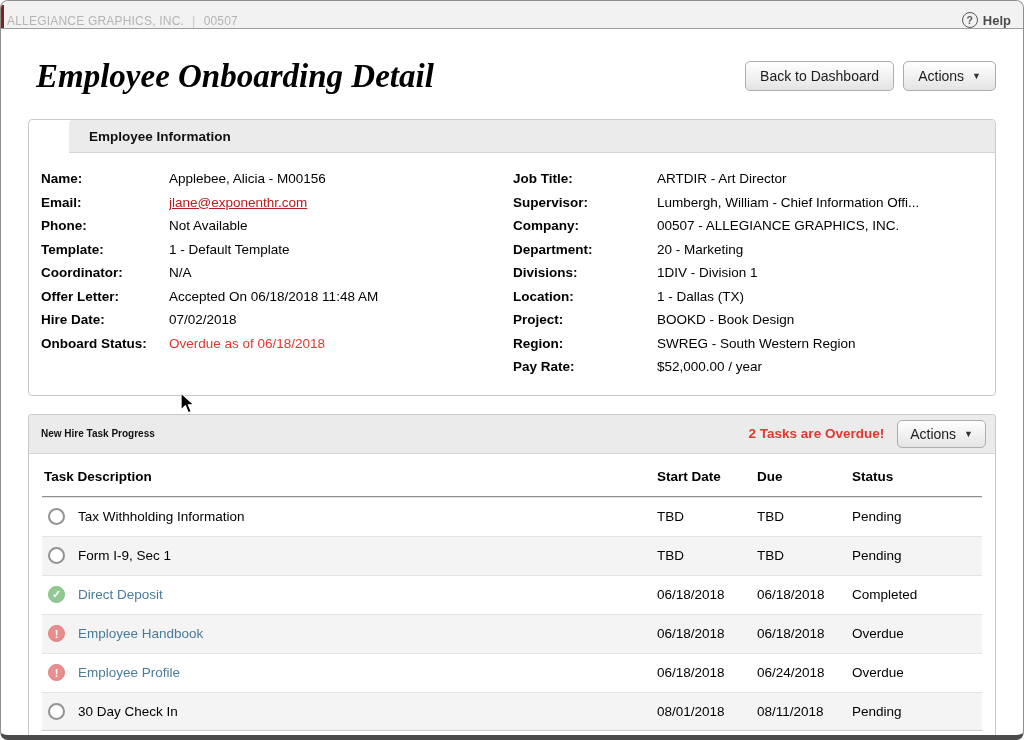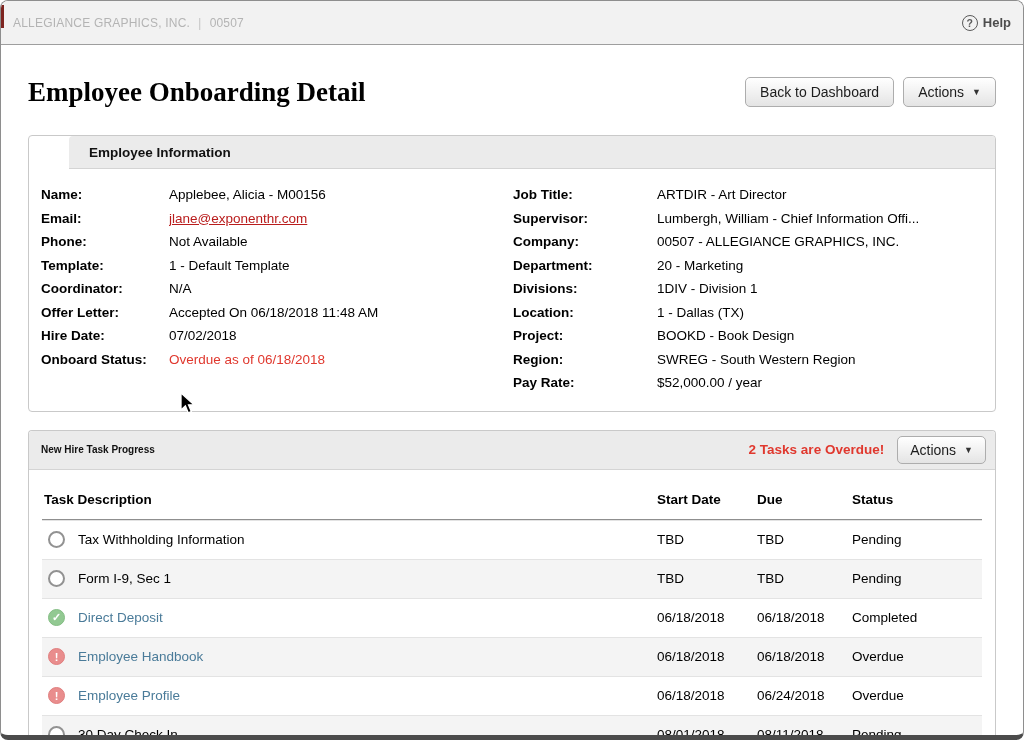--- a/index.html
+++ b/index.html
@@ -11,41 +11,41 @@
     border:1px solid #8e8e8e; border-bottom:5px solid #4b4b4b;
     border-radius:8px; overflow:hidden; background:#fff;
   }
   .red-accent {
     position:absolute; left:0; top:4px; width:3px; height:23px;
     background:#7d2420; z-index:5;
   }
 
   
   .topbar {
-    height:44px; background:#f2f2f2; border-bottom:1px solid #9e9e9e;
-    display:flex; align-items:center; padding:0 12px 0 12px;
+    height:28px; background:#f2f2f2; border-bottom:1px solid #9e9e9e;
+    display:flex; align-items:flex-end; padding:0 12px 0 6px;
   }
   .topbar-left { display:flex; align-items:center; gap:8px; flex:1;
     color:#b4b4b4; font-size:12px; letter-spacing:.2px; }
   .topbar-sep { color:#c8c8c8; font-size:13px; }
   .help-btn { display:flex; align-items:center; gap:5px; color:#4d4d4d;
     font-size:13px; font-weight:bold; cursor:pointer; }
   .help-icon {
     width:16px; height:16px; border:1.5px solid #5a5a5a; border-radius:50%;
     display:flex; align-items:center; justify-content:center;
     font-size:10.5px; font-weight:bold; color:#5a5a5a;
   }
 
   .main { padding:0 27px; }
 
   
   .title-row { display:flex; justify-content:space-between; align-items:center;
     margin-top:26px; height:42px; margin-bottom:22px; }
-  h1 { margin:0; font-family:"Liberation Serif", serif; font-weight:bold;
-    font-size:27px; color:#000; }
+  h1 { margin:8px; font-family:"Liberation Serif", serif; font-weight:bold;
+    font-size:33px; color:#000;font-style:italic; }
   .btn-group { display:flex; gap:9px; }
   .btn {
     border:1px solid #adadad; border-radius:5px;
     background:linear-gradient(#ffffff,#e4e4e4);
     font-size:14px; color:#1c1c1c; padding:6px 14px;
     font-family:"Liberation Sans", sans-serif; cursor:pointer;
     display:flex; align-items:center; gap:8px; white-space:nowrap;
   }
   .caret { font-size:9px; color:#333; }
 
@@ -74,21 +74,21 @@
     border-radius:4px 4px 0 0; }
   .tasks-header { background:#ebebeb; border-bottom:1px solid #d4d4d4;
     border-radius:4px 4px 0 0; padding:5px 9px 5px 12px;
     display:flex; align-items:center; min-height:36px; }
   .tasks-title { font-weight:bold; font-size:10px; flex:1; color:#111; }
   .overdue-alert { color:#e0382e; font-weight:bold; font-size:13.5px;
     margin-right:13px; }
   .btn-sm { padding:5px 12px; }
 
   
-  .task-table { margin:7px 13px; }
+  .task-table { margin:0 13px; }
   .thead { display:flex; align-items:center; font-weight:bold;
     font-size:13.5px; color:#000; padding:15px 0 12px; }
   .trow { display:flex; align-items:center; height:39px; font-size:13.5px;
     color:#000; border-top:1px solid #e3e3e3; }
   .thead { border-bottom:1px solid #8f8f8f; }
   .trow:first-of-type { border-top:none; }
   .trow:nth-of-type(odd) { background:#f4f4f4; }
   .trow:last-of-type { border-bottom:1px solid #cfcfcf; }
   .c-desc  { flex:1; display:flex; align-items:center; gap:13px; padding-left:6px; }
   .c-start { width:100px; flex:none; }

